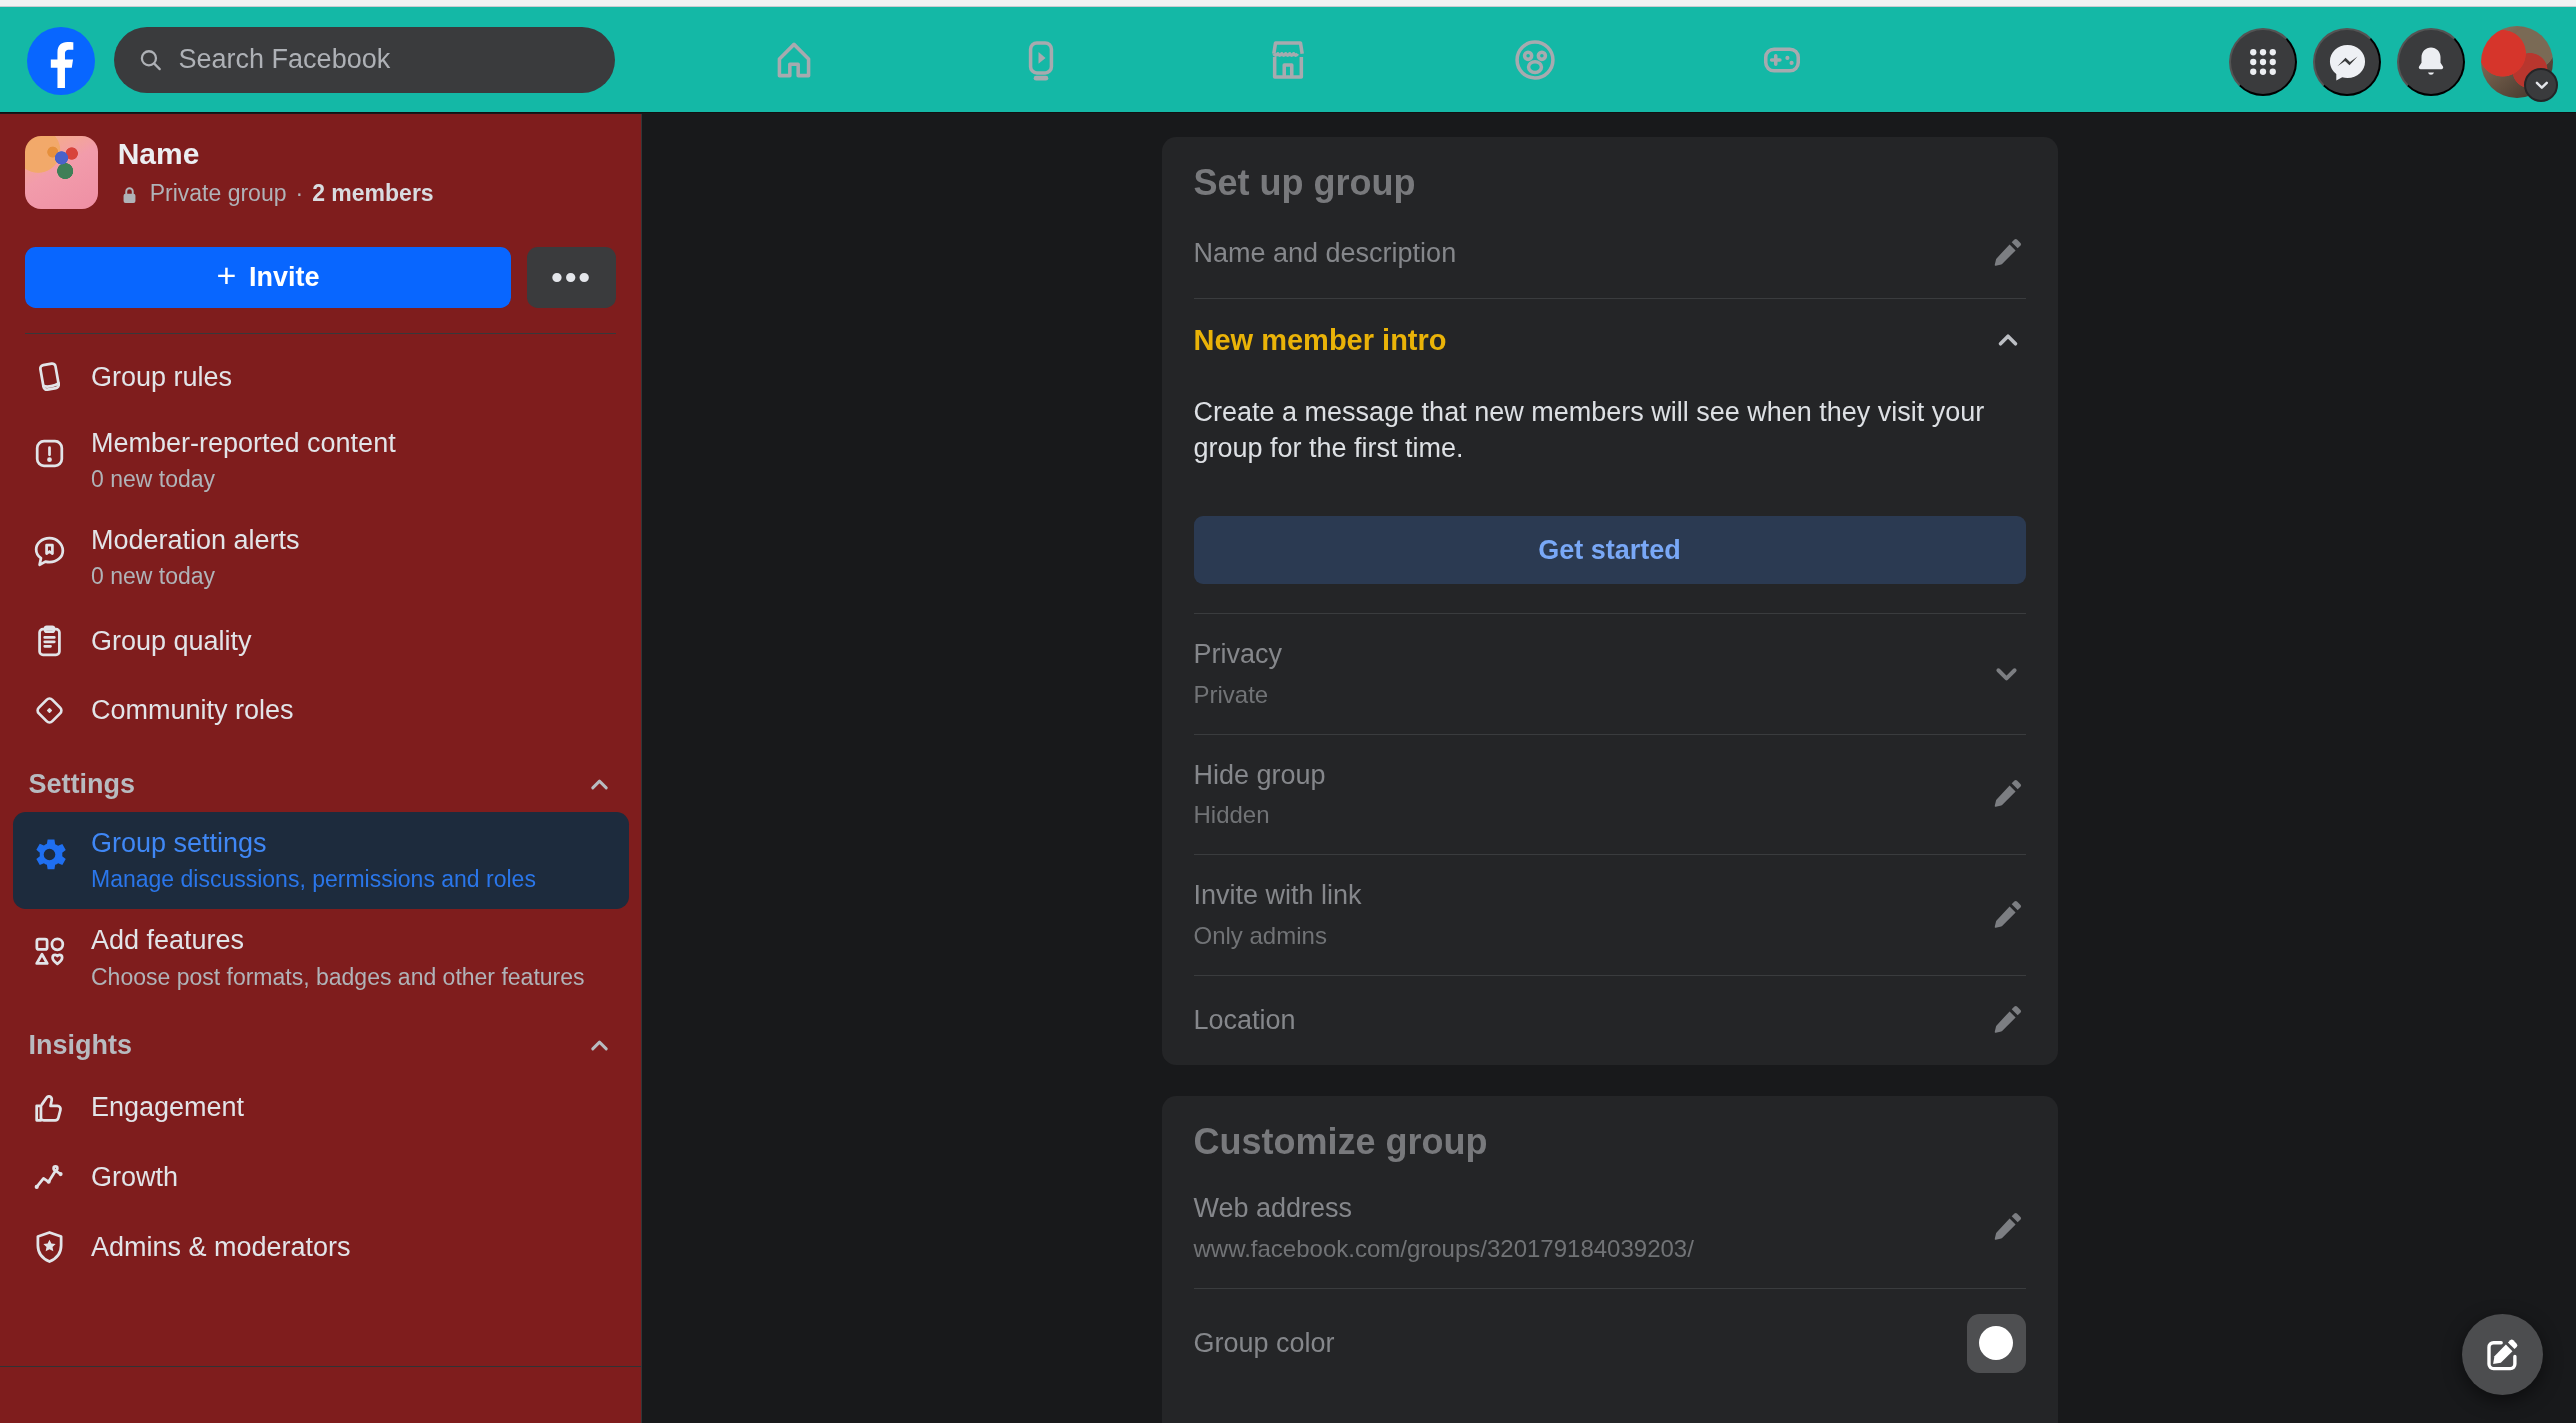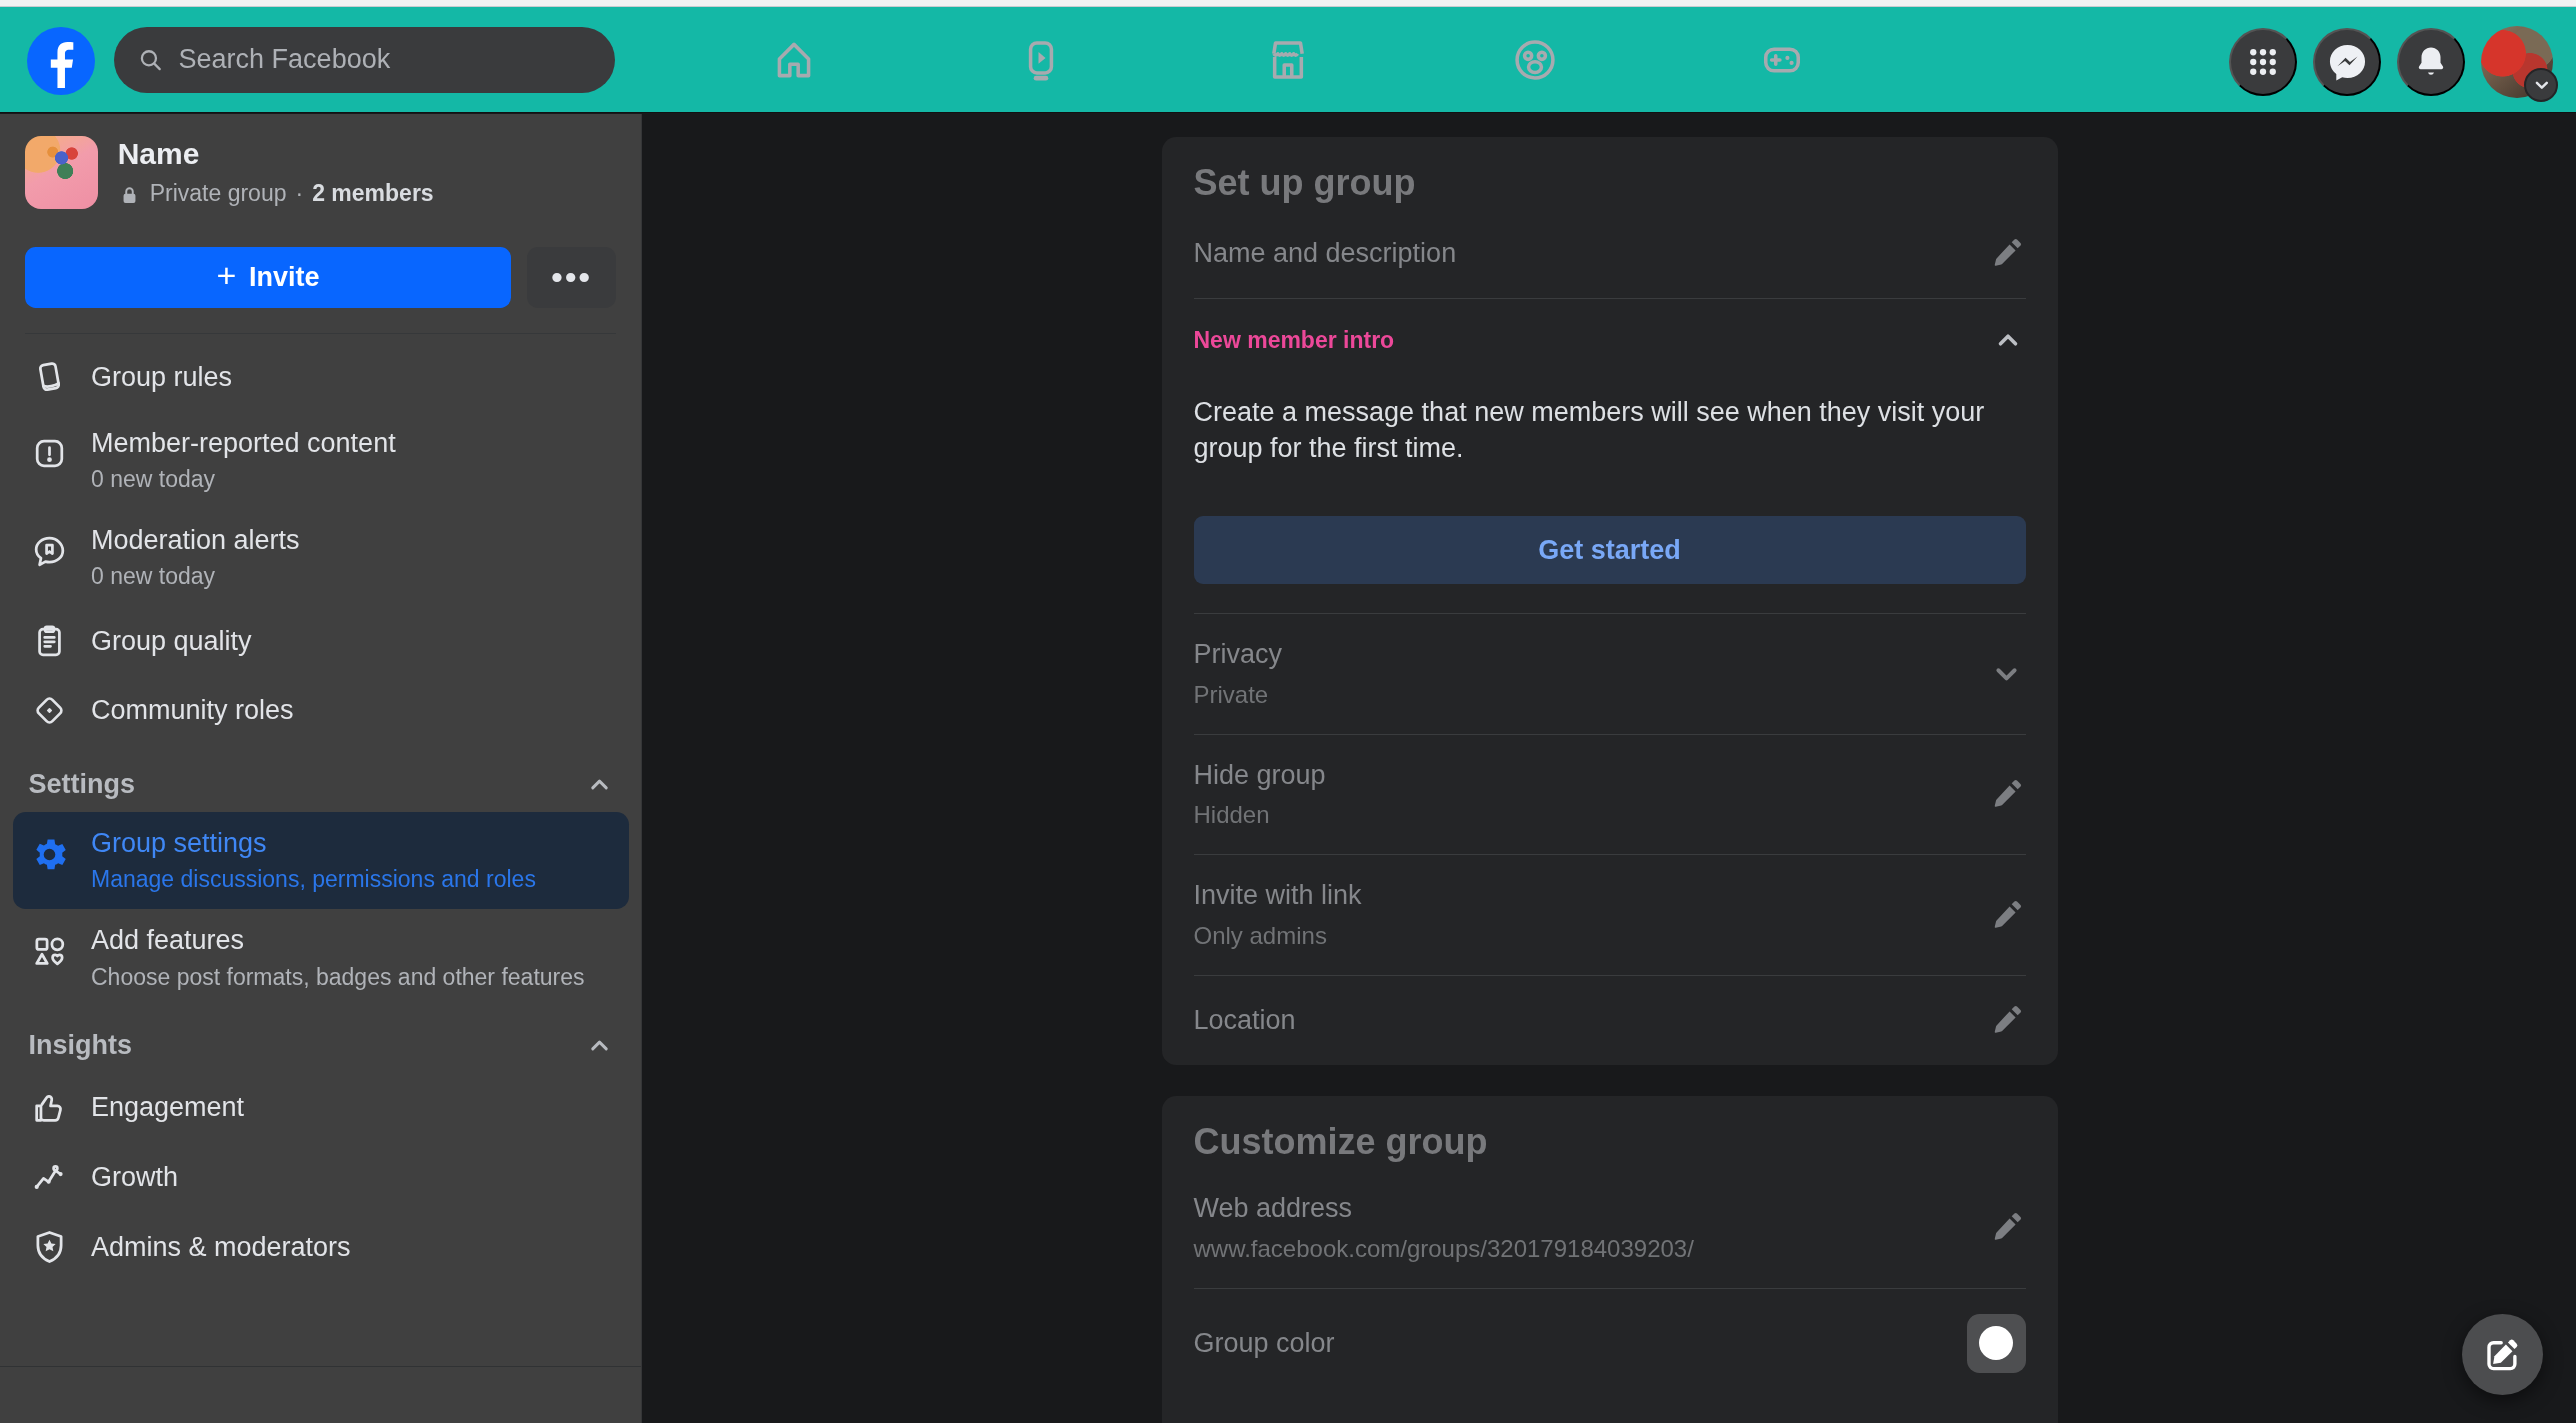--- a/index.html
+++ b/index.html
@@ -40,21 +40,21 @@
       radial-gradient(circle at 30% 38%, #d6352b 0 34%, transparent 35%),
       radial-gradient(circle at 68% 62%, #b8362e 0 26%, transparent 27%),
       radial-gradient(circle at 72% 30%, #7a6a55 0 30%, transparent 31%),
       linear-gradient(140deg, #8c7a64 0%, #6e5a48 45%, #3a2e26 100%); }
   .avatar-chevron { position:absolute; right:-5.4px; bottom:-3.6px; width:34px; height:34px;
     border-radius:50%; background:#3a3b3d; border:2.7px solid #242527;
     display:flex; align-items:center; justify-content:center; color:#e4e6eb; }
 
   
   .sidebar { position:absolute; left:0; top:114px; bottom:0; width:642px;
-    background:#404040; border-right:0.9px solid #353638; overflow:hidden; }
+    background:#7f1d1d; border-right:0.9px solid #353638; overflow:hidden; }
   .side-head { padding:21.5px 25px 0 25px; }
   .group-row { display:flex; gap:19.7px; align-items:center; }
   .group-avatar { width:73px; height:73px; border-radius:16px; flex:0 0 auto;
     background:
       radial-gradient(circle at 50% 30%, #4a62c9 0 10%, transparent 11%),
       radial-gradient(circle at 64% 24%, #d8433c 0 8%, transparent 9%),
       radial-gradient(circle at 38% 22%, #e6903c 0 7%, transparent 8%),
       radial-gradient(circle at 55% 48%, #3f7f57 0 14%, transparent 15%),
       radial-gradient(circle at 18% 20%, #f2a96a 0 26%, transparent 27%),
       linear-gradient(150deg, #f6b27c 0%, #f29cab 45%, #ee8fa4 100%); }
@@ -97,21 +97,21 @@
   .card-title { font-size:36px; font-weight:bold; color:#78797c; padding-top:25px; }
 
   .row { display:flex; align-items:center; justify-content:space-between; padding:25px 0; }
   .row .row-txt { display:flex; flex-direction:column; gap:10.7px; }
   .row-label { font-size:27px; color:#85878b; }
   .row-value { font-size:24px; color:#717376; }
   .row-icon { color:#7c7e82; width:39px; height:39px; }
   .hr { border-top:0.9px solid #3a3c3e; }
 
   .intro-head { display:flex; align-items:center; justify-content:space-between; padding:23px 0 0 0; }
-  .intro-title { font-size:23px; font-weight:600; color:#ec4899; }
+  .intro-title { font-size:29px; font-weight:600; color:#eab308; }
   .intro-chev { color:#bcbfc4; width:36px; height:36px; }
   .intro-body { font-size:27px; line-height:36px; color:#dde0e4; margin-top:36px; max-width:841px; }
   .get-started { margin-top:50px; width:100%; height:68px; border:none; border-radius:9px;
     background:#2b3a52; color:#79a8f7; font-size:27px; font-weight:600; font-family:inherit; cursor:pointer; }
   .intro-gap { height:29px; }
 
   .first-row { padding-top:30px; }
 
   .color-swatch { width:59px; height:59px; border-radius:12.5px; background:#4e4f51; border:none;
     display:flex; align-items:center; justify-content:center; cursor:pointer; }

